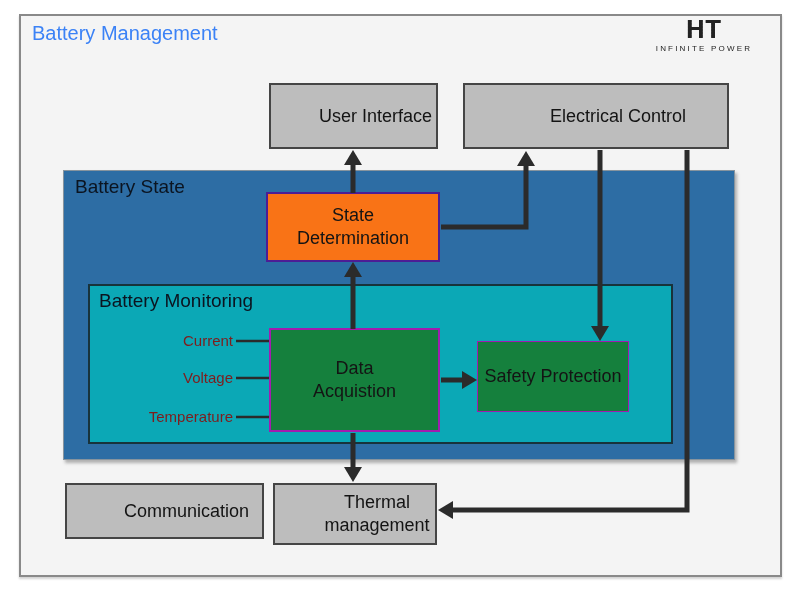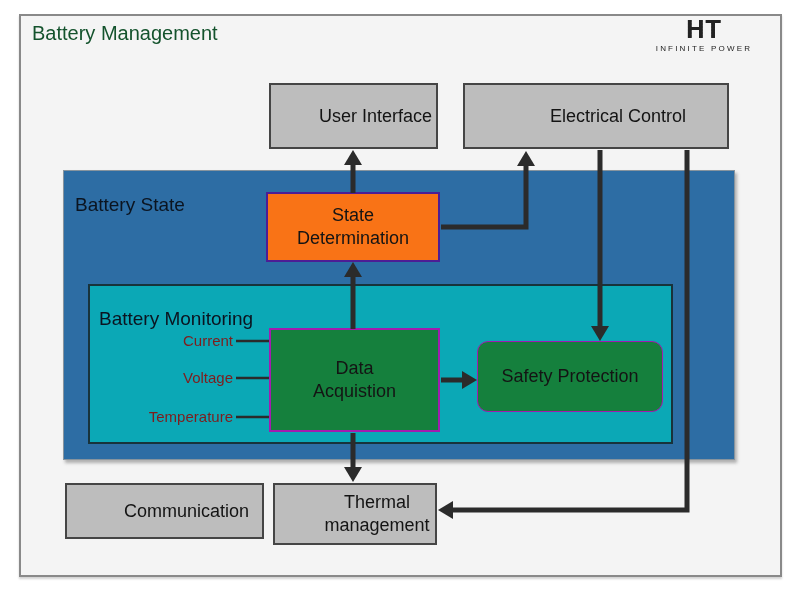--- a/index.html
+++ b/index.html
@@ -24,21 +24,21 @@
     background: #f4f4f4;
     border: 2px solid #898989;
     box-shadow: 0 2px 2px rgba(0,0,0,0.18);
     z-index: 0;
   }
   .page-title {
     position: absolute;
     left: 32px; top: 21px;
     font-size: 20px;
     line-height: 24px;
-    color: #14532d;
+    color: #3b82f6;
     z-index: 3;
   }
   .logo {
     position: absolute;
     left: 652px; top: 17px;
     width: 104px;
     text-align: center;
     z-index: 3;
   }
   .logo-brand {
@@ -78,21 +78,20 @@
     box-sizing: border-box;
     background: #0ba8b6;
     border: 2px solid #18333b;
     z-index: 2;
   }
   .container-label {
     position: absolute;
     font-size: 19px;
     color: #0b1420;
     z-index: 3;
-    margin-top: 18px;
   }
   .label-battery-state { left: 75px; top: 176px; }
   .label-battery-monitoring { left: 99px; top: 290px; }
 
   
   .node {
     position: absolute;
     box-sizing: border-box;
     display: flex;
     align-items: center;
@@ -105,21 +104,21 @@
     z-index: 3;
   }
   .node-gray   { background: #bdbdbd; border: 2px solid #454545; padding-left: 44px; }
   .node-orange { background: #f97316; border: 2px solid #4c1d95; }
   .node-teal   { background: #15803d; border: 2px solid #a21caf; }
 
   .node-user-interface     { left: 269px; top: 83px;  width: 169px; height: 66px; }
   .node-electrical-control { left: 463px; top: 83px;  width: 266px; height: 66px; }
   .node-state-determination{ left: 266px; top: 192px; width: 174px; height: 70px; }
   .node-data-acquisition   { left: 269px; top: 328px; width: 171px; height: 104px; }
-  .node-safety-protection  { left: 477px; top: 341px; width: 186px; height: 71px; border-width: 1.5px; border-radius: 11px; }
+  .node-safety-protection  { left: 477px; top: 341px; width: 152px; height: 71px; border-width: 1.5px; }
   .node-communication      { left: 65px;  top: 483px; width: 199px; height: 56px; }
   .node-thermal-management { left: 273px; top: 483px; width: 164px; height: 62px; }
 
   
   .sensor-label {
     position: absolute;
     width: 140px;
     left: 93px;
     text-align: right;
     font-size: 15px;

